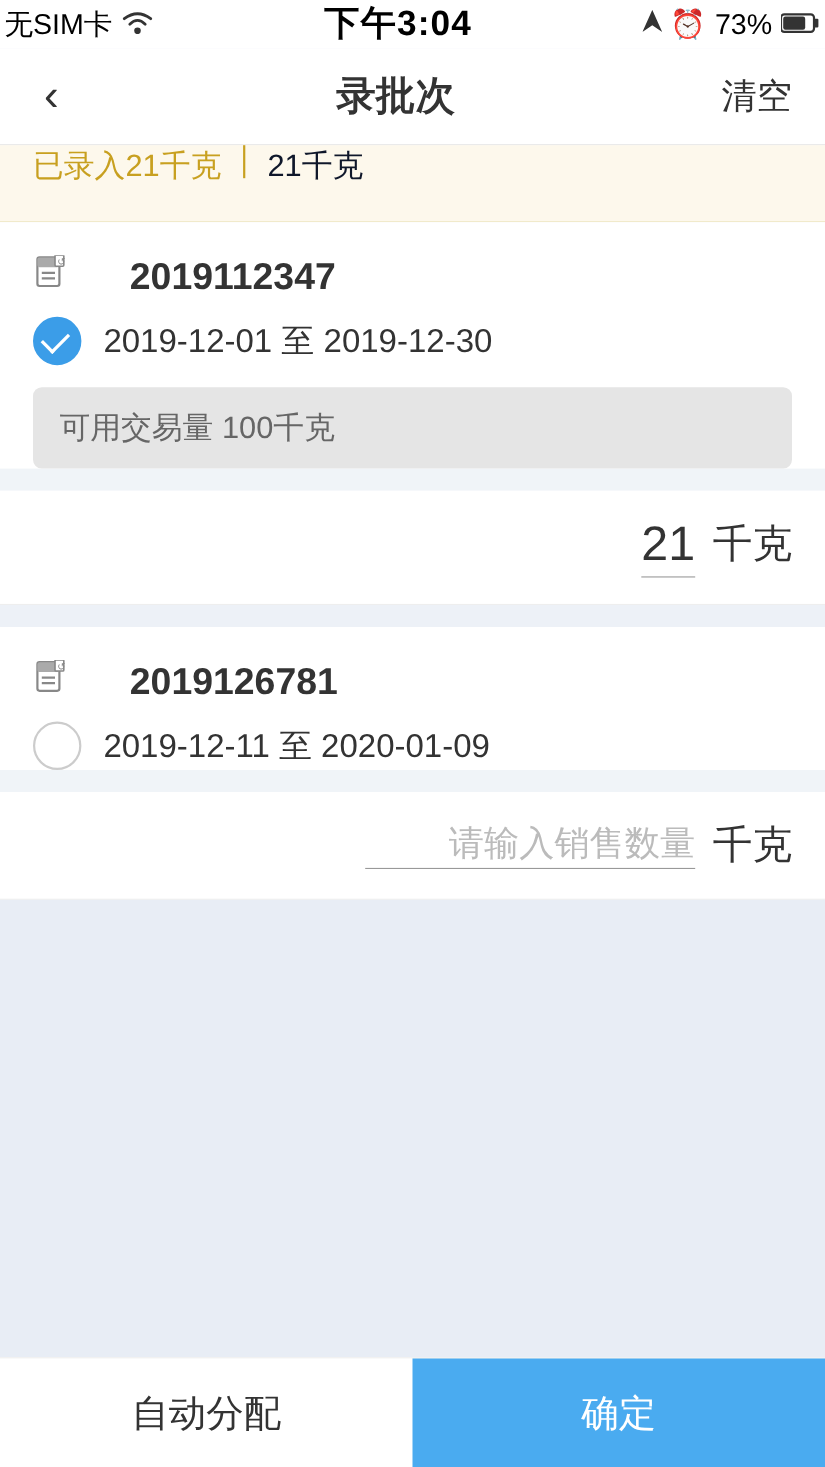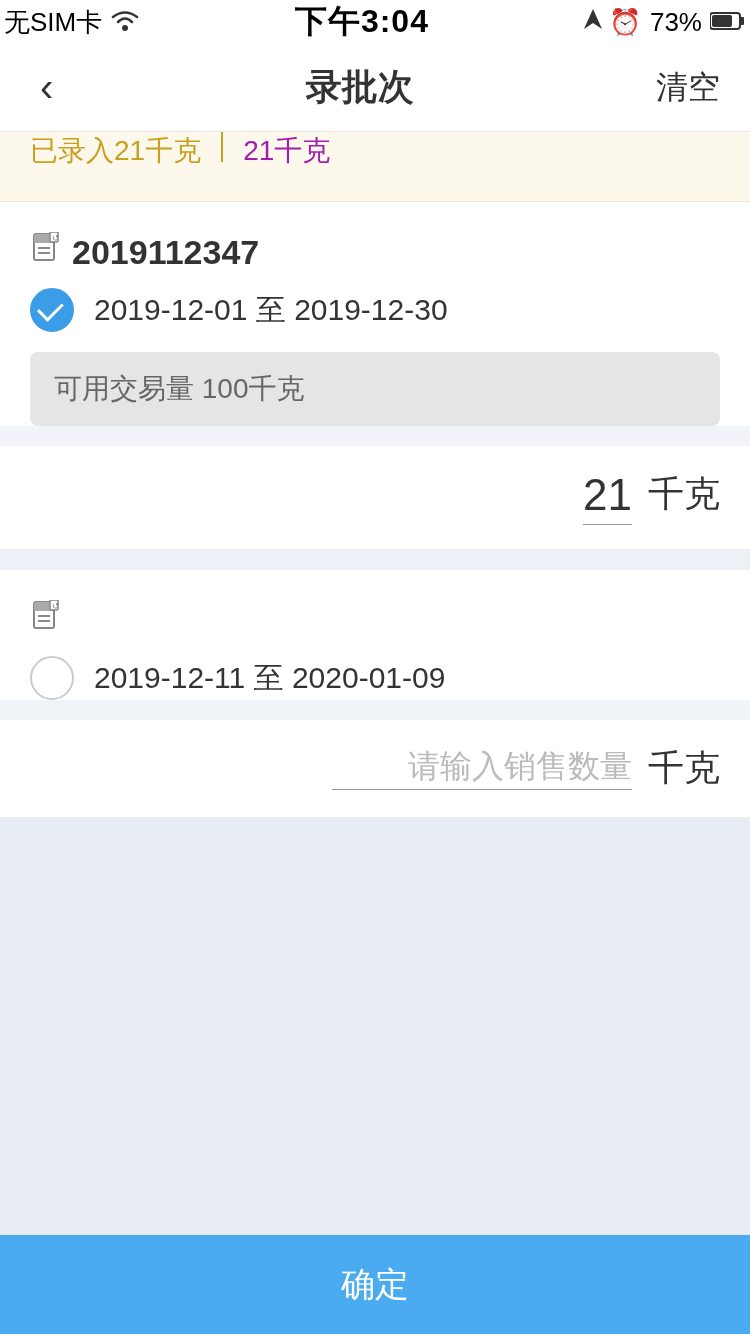--- a/index.html
+++ b/index.html
@@ -84,21 +84,21 @@
       font-size: 28px;
       color: #c8a020;
     }
     .info-divider {
       width: 2px;
       height: 30px;
       background: #c8a020;
     }
     .info-value {
       font-size: 28px;
-      color: #a21caf;
+      color: #0f172a;
     }
 
     
     .batch-card {
       background: #fff;
       padding: 30px 30px 0 30px;
       margin-bottom: 0;
     }
     .batch-header {
       display: flex;
@@ -107,20 +107,21 @@
       margin-bottom: 16px;
     }
     .batch-icon {
       font-size: 32px;
       color: #666;
     }
     .batch-id {
       font-size: 34px;
       font-weight: 600;
       color: #333;
+      margin-left: 46px;
     }
     .batch-date-row {
       display: flex;
       align-items: center;
       gap: 20px;
       margin-bottom: 20px;
     }
     .radio-circle {
       width: 44px;
       height: 44px;
@@ -341,29 +342,31 @@
     <span class="batch-icon">
       <svg width="32" height="32" viewBox="0 0 32 32">
         <rect x="4" y="2" width="20" height="26" rx="2" stroke="#888" stroke-width="2" fill="none"></rect>
         <rect x="4" y="2" width="20" height="9" rx="2" fill="#aaa"></rect>
         <line x1="8" y1="16" x2="20" y2="16" stroke="#888" stroke-width="2"></line>
         <line x1="8" y1="21" x2="20" y2="21" stroke="#888" stroke-width="2"></line>
         <rect x="20" y="0" width="8" height="10" rx="1" fill="#fff" stroke="#888" stroke-width="1.5"></rect>
         <text x="22" y="9" font-size="9" fill="#888">↺</text>
       </svg>
     </span>
+    <span class="batch-id">2019126781</span>
   </div>
   <div class="batch-date-row">
     <div class="radio-circle"></div>
     <span class="batch-date">2019-12-11 至 2020-01-09</span>
   </div>
 </div>
 
 <div class="input-row">
   <input class="input-field" type="text" placeholder="请输入销售数量" style="">
   <span class="input-unit">千克</span>
 </div>
 
 <div class="bg-area" style="height: 480px;"></div>
 
 <div class="bottom-bar">
+  <div class="btn-auto">自动分配</div>
   <div class="btn-confirm">确定</div>
 </div>
 
 </body></html>

